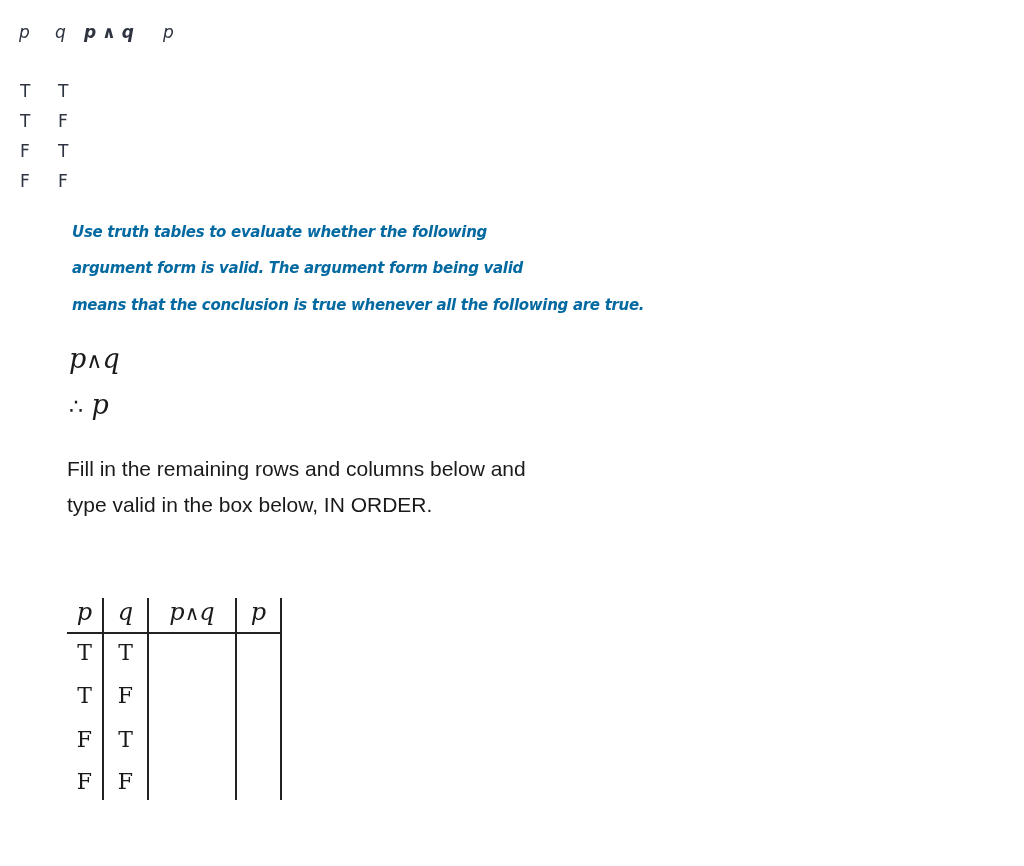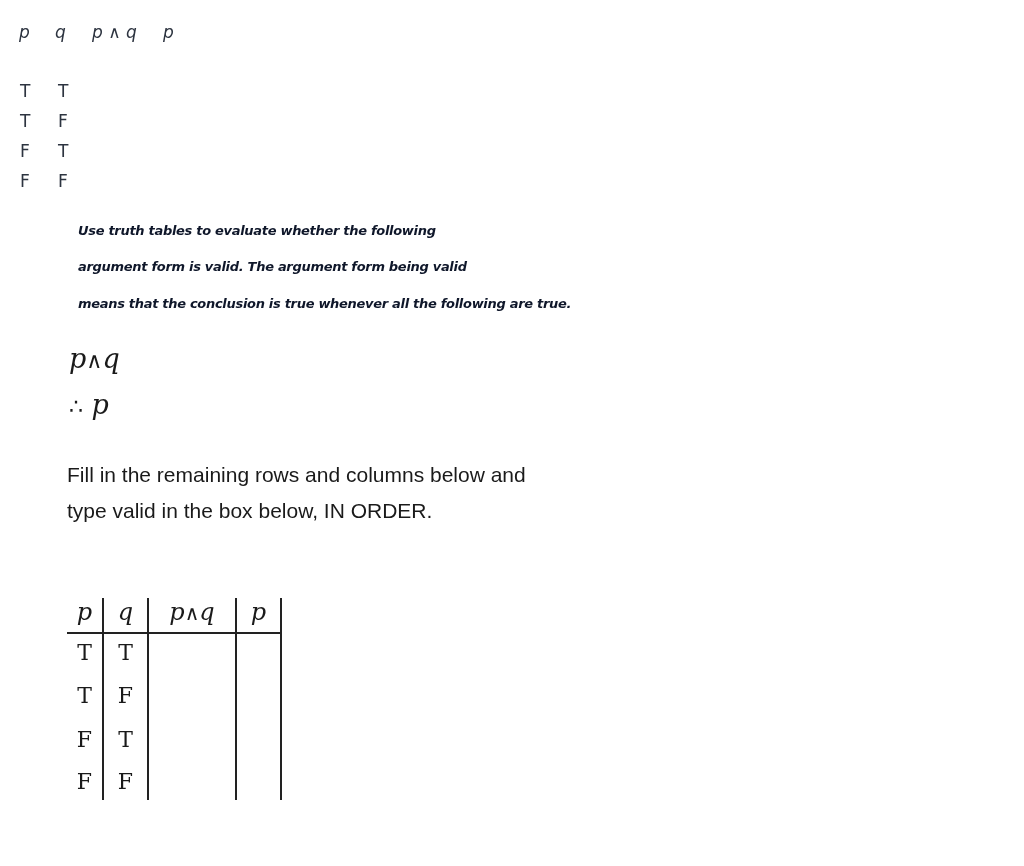--- a/index.html
+++ b/index.html
@@ -4,44 +4,44 @@
   <style>
     html, body { margin: 0; padding: 0; background: #ffffff; }
     body { width: 1024px; height: 866px; position: relative; overflow: hidden; color: #1a1a1a; }
     .abs { position: absolute; }
 
     
     .top-hdr { font-family: "DejaVu Sans", sans-serif; font-style: italic; font-size: 17px; color: #2d3440; top: 22px; white-space: pre; }
     .top-cell { font-family: "DejaVu Sans", sans-serif; font-size: 17px; color: #2d3440; }
 
     
-    .instr { left: 78px; font-family: "DejaVu Sans", sans-serif; font-weight: bold; font-style: italic; font-size: 13px; color: #0f172a; letter-spacing: -0.3px; white-space: nowrap; }
+    .instr { left: 72px; font-family: "DejaVu Sans", sans-serif; font-weight: bold; font-style: italic; font-size: 15px; color: #0369a1; letter-spacing: -0.3px; white-space: nowrap; }
 
     
     .math { font-family: "DejaVu Serif", serif; font-style: italic; font-size: 27px; color: #1a1a1a; }
     .math .op { font-style: normal; font-size: 22px; }
 
     
-    .fill { left: 67px; font-family: "Liberation Sans", sans-serif; font-size: 21px; color: #1a1a1a; white-space: nowrap; margin-top: 6px; }
+    .fill { left: 67px; font-family: "Liberation Sans", sans-serif; font-size: 21px; color: #1a1a1a; white-space: nowrap; }
 
     
     .tbl { left: 67px; top: 598px; width: 215px; height: 202px; }
     .vline { position: absolute; width: 2px; background: #222; top: 0; bottom: 0; }
     .hline { position: absolute; height: 2px; background: #222; left: 0; right: 0; top: 34px; }
     .tcell { position: absolute; font-family: "DejaVu Serif", serif; font-size: 22px; color: #1a1a1a; text-align: center; }
     .thead { font-style: italic; font-size: 24px; top: 0; }
     .thead .op { font-style: normal; font-size: 20px; }
   </style>
 </head>
 <body>
 
 <div>
   <span class="abs top-hdr" style="left:19px;">p</span>
   <span class="abs top-hdr" style="left:55px;">q</span>
-  <span class="abs top-hdr" style="left:92px;">p ∧ q</span>
+  <span class="abs top-hdr" style="left:84px;font-weight:bold;">p ∧ q</span>
   <span class="abs top-hdr" style="left:163px;">p</span>
 
   <span class="abs top-cell" style="left:20px; top:81px;">T</span>
   <span class="abs top-cell" style="left:58px; top:81px;">T</span>
   <span class="abs top-cell" style="left:20px; top:111px;">T</span>
   <span class="abs top-cell" style="left:58px; top:111px;">F</span>
   <span class="abs top-cell" style="left:20px; top:141px;">F</span>
   <span class="abs top-cell" style="left:58px; top:141px;">T</span>
   <span class="abs top-cell" style="left:20px; top:171px;">F</span>
   <span class="abs top-cell" style="left:58px; top:171px;">F</span>

